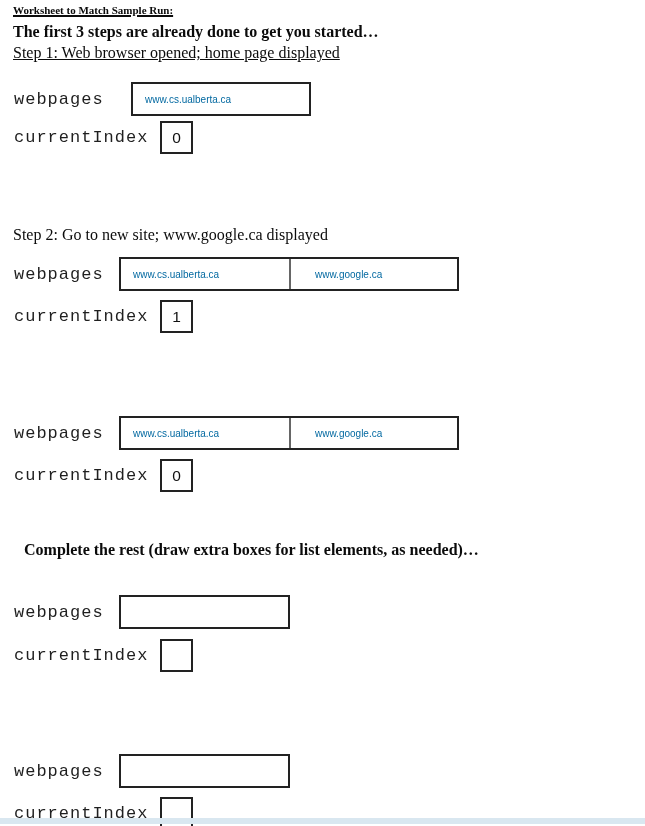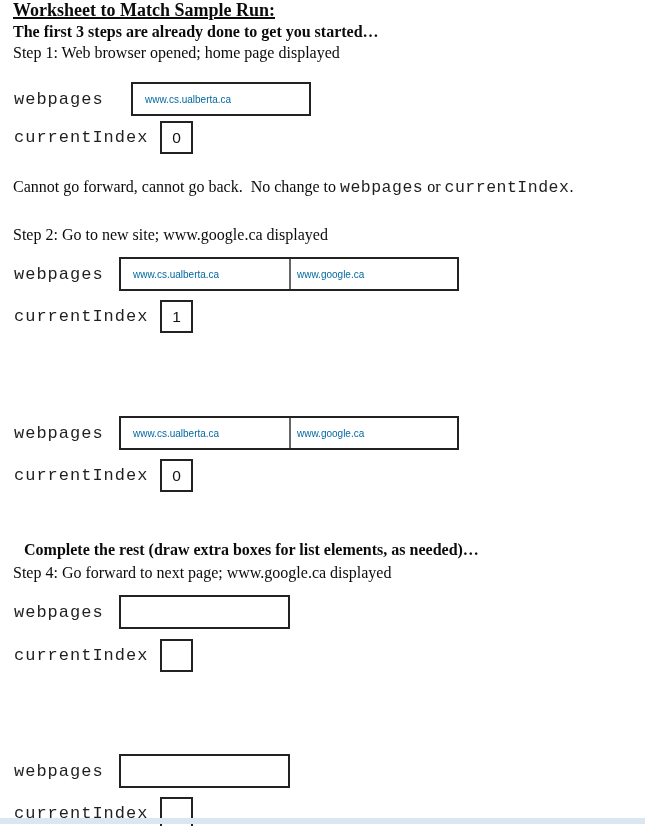--- a/index.html
+++ b/index.html
@@ -4,26 +4,26 @@
 <style>
   html,body { margin:0; padding:0; background:#ffffff; }
   #page {
     position:relative; width:645px; height:826px; background:#ffffff;
     overflow:hidden; color:#000;
     font-family:"Liberation Serif", serif;
   }
   .abs { position:absolute; }
   .serif-line { font-size:16px; line-height:19px; color:#0b0b0b; }
   .bold { font-weight:bold;text-align:right; }
-  #title { top:1px; left:13px; font-size:18px; font-weight:bold; }
+  #title { top:1px; left:13px; font-size:11px; font-weight:bold; }
   #title .underline { text-decoration:underline; text-decoration-thickness:1.5px; }
   #intro { top:22px; left:13px; }
   #note { top:177px; left:13px; white-space:pre; }
   #complete-heading { top:540px; left:13px;margin-left:11px; }
-  .step-title-1 { top:43px;  left:13px; }
+  .step-title-1 { top:43px;  left:13px;text-decoration:underline; }
   .step-title-2 { top:225px; left:13px; }
   .step-title-3 { top:383px; left:13px; }
   .step-title-4 { top:563px; left:13px; }
   .step-title-5 { top:718px; left:13px; }
 
   .mono-label {
     font-family:"Liberation Mono", monospace;
     font-size:17px; letter-spacing:1px; color:#1f1f1f;
   }
   .inline-code {
@@ -47,21 +47,21 @@
   }
   .cellgroup.indent1 { margin-left:12px; }
   .cell {
     display:flex; align-items:center; padding-left:12px;
     font-family:"Liberation Sans", sans-serif; font-size:10px; color:#0369a1;
     box-sizing:border-box; overflow:hidden;
   }
   .cell.w-single1 { width:176px; }
   .cell.w-pair    { width:168px; }
   .cell.w-single2 { width:167px; }
-  .cell + .cell { border-left:2px solid #666; padding-left:6px; }
+  .cell + .cell { border-left:2px solid #666; padding-left:24px; }
 
   .cibox {
     width:33px; height:33px; border:2px solid #222222; box-sizing:border-box;
     display:flex; align-items:center; justify-content:center;
     font-family:"Liberation Sans", sans-serif; font-size:15.5px; color:#111;
     background:#fff; flex:0 0 auto;
   }
 
   #bottom-bar {
     position:absolute; top:818px; left:0; width:645px; height:6px;
@@ -84,21 +84,20 @@
     <span class="mono-label lbl-wp">webpages</span>
     <div class="cellgroup indent1">
       <div class="cell w-single1">www.cs.ualberta.ca</div>
     </div>
   </div>
   <div class="row row-ci-1">
     <span class="mono-label lbl-ci">currentIndex</span>
     <div class="cibox">0</div>
   </div>
 
-  <div id="note" class="abs serif-line"><span>Cannot go forward, cannot go back.  No change to </span><span class="inline-code">webpages</span><span> or </span><span class="inline-code">currentIndex</span><span>.</span></div>
 
   <div class="abs serif-line step-title-2">Step 2: Go to new site; www.google.ca displayed</div>
   <div class="row row-wp-2">
     <span class="mono-label lbl-wp">webpages</span>
     <div class="cellgroup">
       <div class="cell w-pair">www.cs.ualberta.ca</div>
       <div class="cell w-pair">www.google.ca</div>
     </div>
   </div>
   <div class="row row-ci-2">
@@ -113,21 +112,20 @@
       <div class="cell w-pair">www.google.ca</div>
     </div>
   </div>
   <div class="row row-ci-3">
     <span class="mono-label lbl-ci">currentIndex</span>
     <div class="cibox">0</div>
   </div>
 
   <div id="complete-heading" class="abs serif-line bold">Complete the rest (draw extra boxes for list elements, as needed)…</div>
 
-  <div class="abs serif-line step-title-4">Step 4: Go forward to next page; www.google.ca displayed</div>
   <div class="row row-wp-4">
     <span class="mono-label lbl-wp">webpages</span>
     <div class="cellgroup">
       <div class="cell w-single2"></div>
     </div>
   </div>
   <div class="row row-ci-4">
     <span class="mono-label lbl-ci">currentIndex</span>
     <div class="cibox"></div>
   </div>

